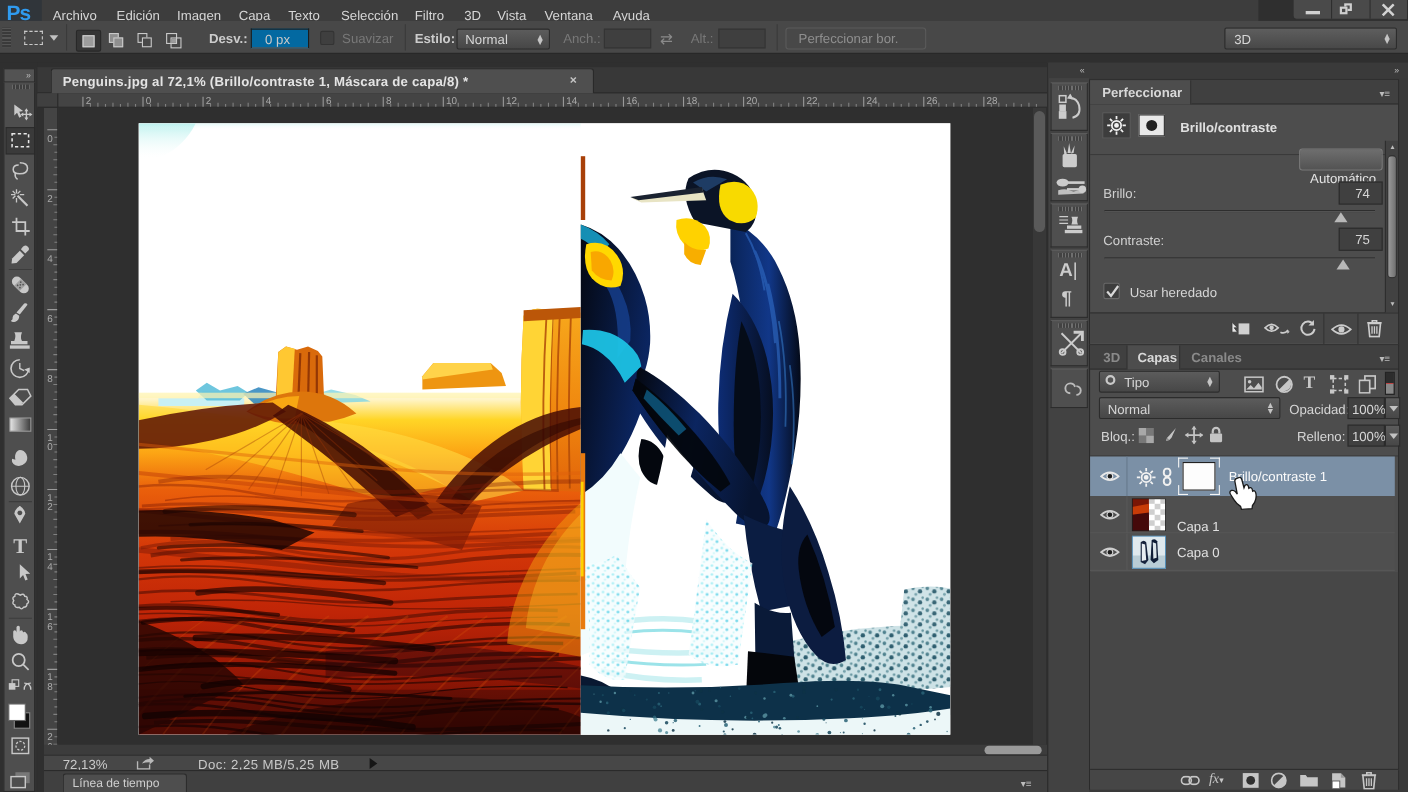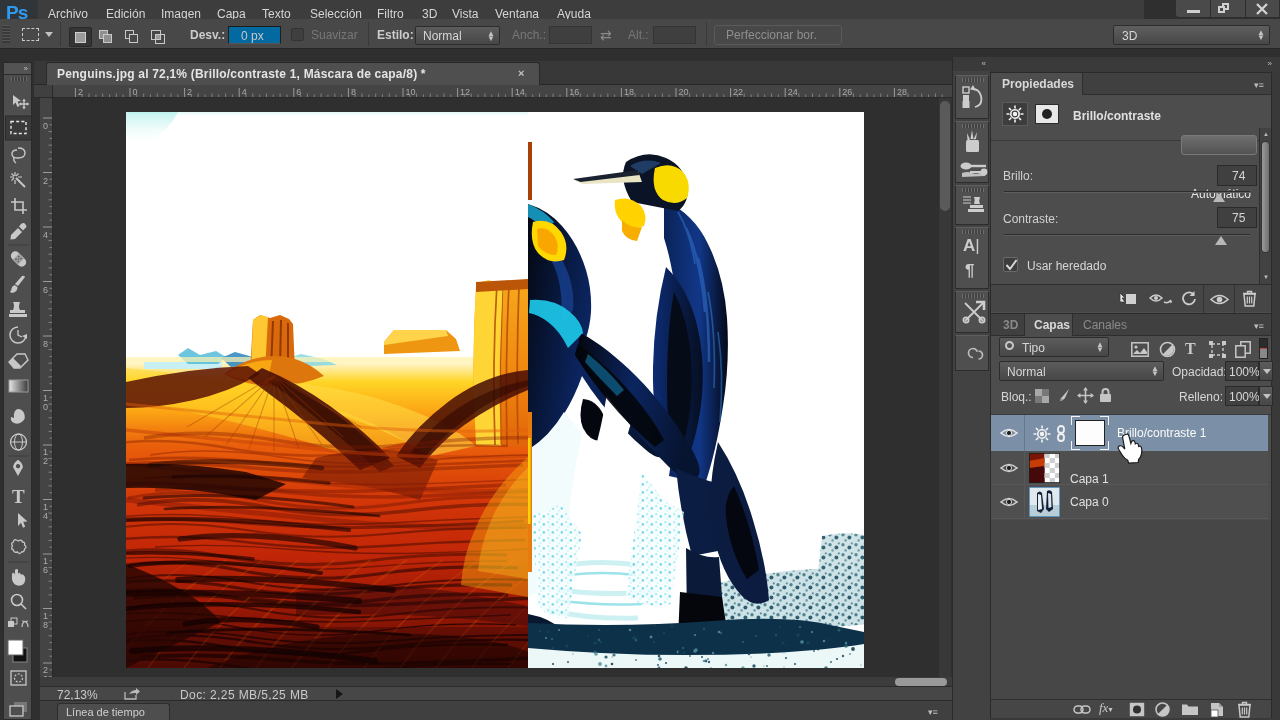--- a/index.html
+++ b/index.html
@@ -920,42 +920,42 @@
       </svg>
     </div>
 </div>
 
 <div class="abs" style="left:990px;top:57px;width:290px;height:663px;background:#393939;" id="panels">
   <div class="abs" style="left:0;top:0;width:290px;height:14px;background:#3a3a3a;color:#bdbdbd;font-size:8px;text-align:right;line-height:13px;padding-right:8px;">»</div>
 
   <div class="abs" style="left:0;top:15px;width:282px;height:243px;background:#4d4d4d;border:1px solid #2a2a2a;">
     <div class="abs" style="left:0;top:0;width:280px;height:22px;background:#404040;border-bottom:1px solid #2e2e2e;">
       <div class="abs" style="left:0;top:0;width:92px;height:22px;background:#4d4d4d;border-right:1px solid #2e2e2e;">
-        <div class="txt abs" style="left:11px;top:4px;font-weight:bold;color:#d8d8d8;">Propiedades</div>
+        <div class="txt abs" style="left:11px;top:4px;font-weight:bold;color:#d8d8d8;">Perfeccionar</div>
       </div>
       <div class="abs" style="left:263px;top:7px;color:#bdbdbd;font-size:9px;">▾≡</div>
     </div>
 
     <div class="abs" style="left:11px;top:29px;width:26px;height:24px;background:#3d3d3d;border:1px solid #5c5c5c;" id="sunbox">
       <svg class="abs" style="left:2px;top:1px" width="20" height="20" viewBox="0 0 20 20">
           <g stroke="#f2f2f2" stroke-width="1.6" fill="none">
             <circle cx="10" cy="10" r="4.2"></circle>
             <circle cx="10" cy="10" r="1.4" fill="#f2f2f2"></circle>
             <path d="M10 1.5 v3 M10 15.5 v3 M1.5 10 h3 M15.5 10 h3 M4 4 l2.1 2.1 M13.9 13.9 l2.1 2.1 M16 4 l-2.1 2.1 M6.1 13.9 L4 16"></path>
           </g>
         </svg>
     </div>
     <div class="abs" style="left:44px;top:31px;width:24px;height:20px;background:#e8e8e8;border:1px solid #2c2c2c;">
       <div class="abs" style="left:6px;top:4px;width:10px;height:10px;background:#222;border-radius:50%;"></div>
     </div>
     <div class="txt abs" style="left:82px;top:36px;font-weight:bold;color:#e0e0e0;">Brillo/contraste</div>
     <div class="abs" style="left:0;top:67px;width:280px;height:1px;background:#3a3a3a;"></div>
 
     <div class="abs" style="left:190px;top:62px;width:76px;height:20px;background:linear-gradient(#6e6e6e,#535353);border:1px solid #7a7a7a;border-radius:3px;">
-      <div class="txt abs" style="left:9px;top:19px;color:#e4e4e4;margin-top:32px;">Automático</div>
+      <div class="txt abs" style="left:9px;top:19px;color:#e4e4e4;">Automático</div>
     </div>
     <div class="txt abs" style="left:12px;top:96px;color:#d0d0d0;">Brillo:</div>
     <div class="abs" style="left:226px;top:92px;width:40px;height:21px;background:#404040;border:1px solid #2a2a2a;">
       <div class="txt abs" style="left:14px;top:3px;">74</div>
     </div>
     <div class="abs" style="left:13px;top:118px;width:246px;height:2px;background:#2c2c2c;border-bottom:1px solid #5e5e5e;"></div>
     <div class="abs" style="left:222px;top:114px;width:0;height:0;border:6px solid transparent;border-bottom:9px solid #b8b8b8;"></div>
     <div class="txt abs" style="left:12px;top:139px;color:#d0d0d0;">Contraste:</div>
     <div class="abs" style="left:226px;top:134px;width:40px;height:21px;background:#404040;border:1px solid #2a2a2a;">
       <div class="txt abs" style="left:14px;top:3px;">75</div>
@@ -1003,21 +1003,21 @@
       <div class="abs" style="left:3px;top:146px;color:#bdbdbd;font-size:6px;">▼</div>
     </div>
   </div>
 
   <div class="abs" style="left:0;top:256px;width:282px;height:405px;background:#4d4d4d;border:1px solid #2a2a2a;" id="capas">
     <div class="abs" style="left:0;top:0;width:280px;height:22px;background:#404040;border-bottom:1px solid #2e2e2e;">
       <div class="txt abs" style="left:12px;top:4px;font-weight:bold;color:#8a8a8a;">3D</div>
       <div class="abs" style="left:33px;top:0;width:49px;height:22px;background:#4d4d4d;border-left:1px solid #2e2e2e;border-right:1px solid #2e2e2e;">
         <div class="txt abs" style="left:9px;top:4px;font-weight:bold;color:#d8d8d8;">Capas</div>
       </div>
-      <div class="txt abs" style="left:92px;top:4px;font-weight:normal;color:#8a8a8a;">Canales</div>
+      <div class="txt abs" style="left:92px;top:4px;font-weight:bold;color:#8a8a8a;">Canales</div>
       <div class="abs" style="left:263px;top:7px;color:#bdbdbd;font-size:9px;">▾≡</div>
     </div>
 
     <div class="abs" style="left:8px;top:23px;width:110px;height:20px;background:linear-gradient(#5c5c5c,#474747);border:1px solid #2c2c2c;border-radius:2px;">
       <div class="abs" style="left:5px;top:3px;width:9px;height:9px;border:2px solid #c9c9c9;border-radius:50%;"></div>
       <div class="txt abs" style="left:22px;top:3px;">Tipo</div>
       <div class="abs" style="left:96px;top:4px;color:#c4c4c4;font-size:8px;line-height:5px;">▲<br>▼</div>
     </div>
     <div class="abs" style="left:132px;top:25px;" id="filtericons">
       <svg class="abs" style="left:8px;top:3px" width="18" height="15" viewBox="0 0 18 15">

